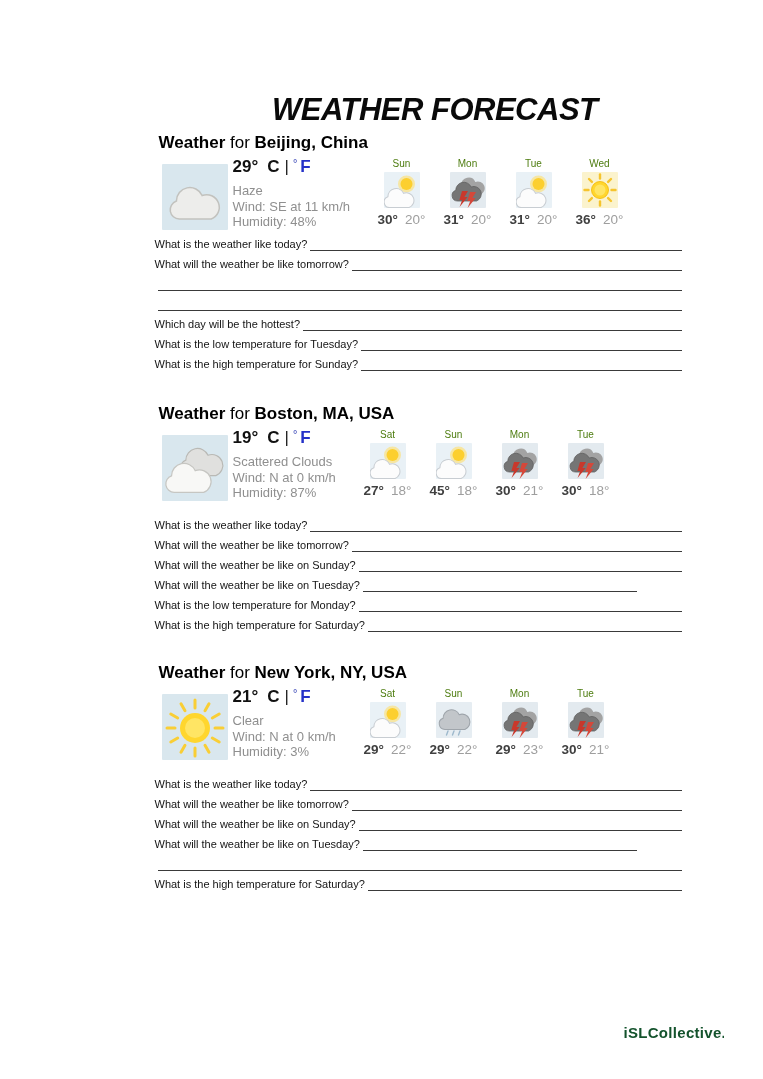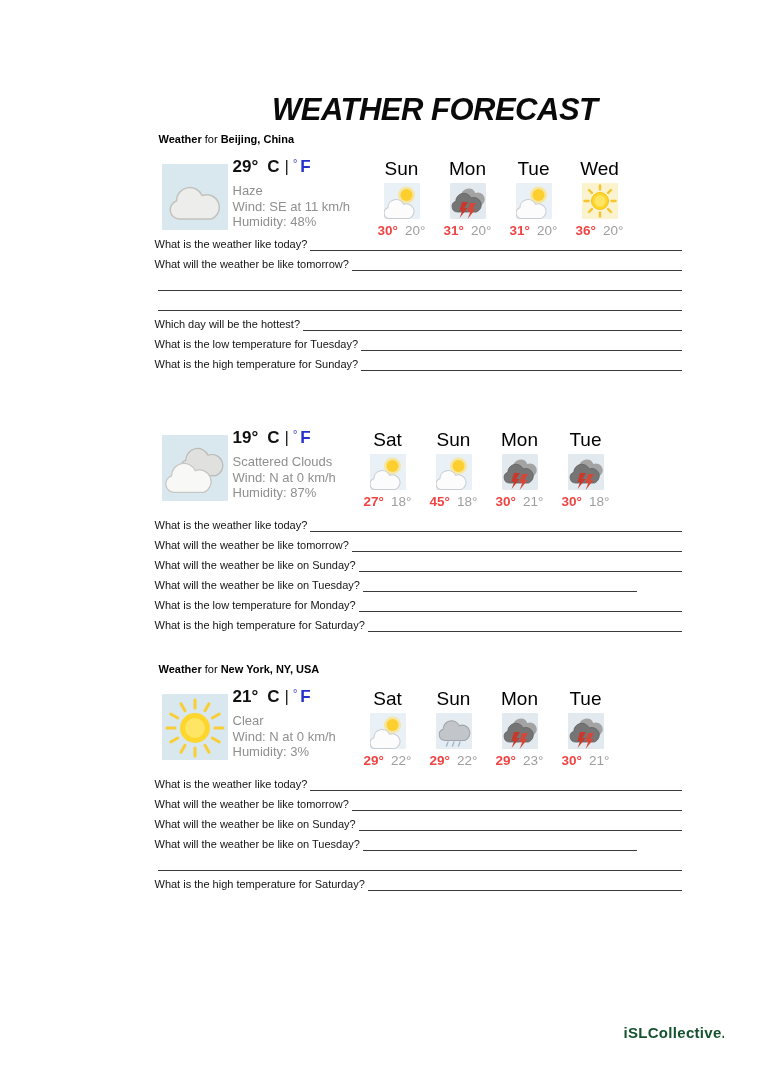--- a/index.html
+++ b/index.html
@@ -14,21 +14,21 @@
     position:absolute; top:92px; right:126px;
     font-size:31px; font-weight:bold; font-style:italic;
     letter-spacing:-0.5px; color:#0a0a0a; white-space:nowrap;
   }
   
   .wx { position:absolute; left:115px; width:527px; }
   .wx.s1 { top:133px; height:248px; }
   .wx.s2 { top:404px; height:232px; }
   .wx.s3 { top:663px; height:232px; }
 
-  .wx-head { position:absolute; top:0; left:4px; font-size:11px; font-weight:normal; color:#000; white-space:nowrap; }
+  .wx-head { position:absolute; top:0; left:4px; font-size:17px; font-weight:normal; color:#000; white-space:nowrap; }
   .wx-head .b { font-weight:bold; }
 
   .cur-icon {
     position:absolute; left:7px; top:31px; width:66px; height:66px;
     background:#d9e7ee; border-radius:1px;
   }
   .cur-icon svg { width:66px; height:66px; display:block; }
 
   .cur-info { position:absolute; left:78px; top:24px; white-space:nowrap; }
   .cur-temp { font-size:17px; font-weight:bold; color:#111; height:21px; }
@@ -37,28 +37,28 @@
   .cur-temp .sep { font-weight:normal; color:#222; margin-right:4px; }
   .cur-temp .degf{ font-size:11px; color:#6a74c9; vertical-align:5px; margin-right:3px; }
   .cur-temp .f   { color:#2531c8; }
   .cur-cond, .cur-wind, .cur-hum { font-size:13px; color:#8f8f8f; line-height:15.5px; }
   .cur-cond { margin-top:5px; }
 
   .fc { position:absolute; top:25px; display:flex; }
   .s1 .fc { left:214px; }
   .s2 .fc, .s3 .fc { left:200px; }
   .fc-col { width:66px; display:flex; flex-direction:column; align-items:center; }
-  .fc-day { font-size:19px; color:#000000; margin-bottom:3px; }
+  .fc-day { font-size:10px; color:#4d7c0f; margin-bottom:3px; }
   .fc-ic  { width:36px; height:36px; background:#e9f1f6; border-radius:1px; }
   .fc-ic svg { width:36px; height:36px; display:block; }
   .fc-ic[data-icon="sunny"]        { background:#fbf3cd; }
   .fc-ic[data-icon="thunderstorm"] { background:#e3eaef; }
   .fc-ic[data-icon="rain"]         { background:#e6edf2; }
   .fc-t { margin-top:4px; font-size:13.5px; white-space:nowrap; }
-  .fc-t .hi { font-weight:bold; color:#ef4444; margin-right:7px; }
+  .fc-t .hi { font-weight:bold; color:#404040; margin-right:7px; }
   .fc-t .lo { color:#9e9e9e; }
 
   
   .qs { position:absolute; left:0; right:0; }
   .s1 .qs { top:101px; }
   .s2 .qs, .s3 .qs { top:111px; }
   .q-row { display:flex; height:20px; font-size:11px; line-height:20px; color:#141414; }
   .q-text { white-space:nowrap; }
   .q-line { flex:1; border-bottom:1px solid #3a3a3a; margin-bottom:3px; margin-left:3px; }
   .q-row.q-short .q-line { margin-right:45px; }
@@ -229,20 +229,25 @@
           <span class="q-line"></span>
         </div>
       <div class="q-row">
           <span class="q-text">What is the high temperature for Sunday?</span>
           <span class="q-line"></span>
         </div>
     </div>
   </div>
 
   <div class="wx s2">
+    <div class="wx-head">
+      <span class="b">Weather</span>
+      <span class="n">for</span>
+      <span class="b">Boston, MA, USA</span>
+    </div>
     <div class="cur-icon" data-icon="scattered-clouds">
       <svg viewBox="0 0 66 66">
           <use href="#scattered-clouds"></use>
         </svg>
     </div>
     <div class="cur-info">
       <div class="cur-temp">
         <span class="t">19°</span><span class="u">C</span><span class="sep">|</span><span class="degf">°</span><span class="f">F</span>
       </div>
       <div class="cur-cond">Scattered Clouds</div>

